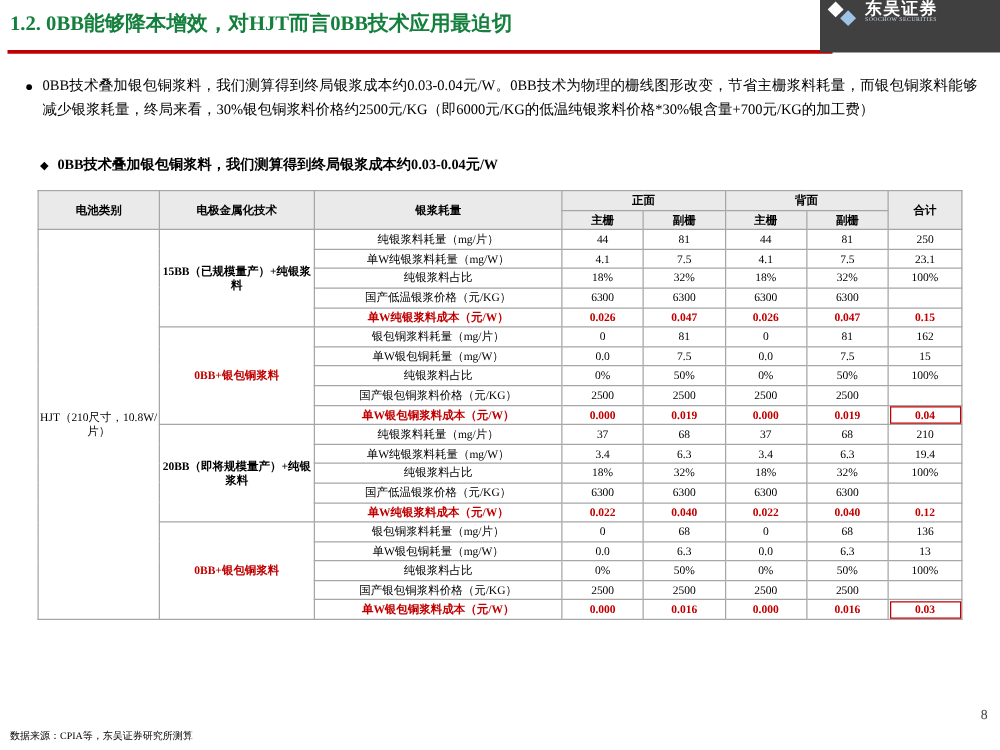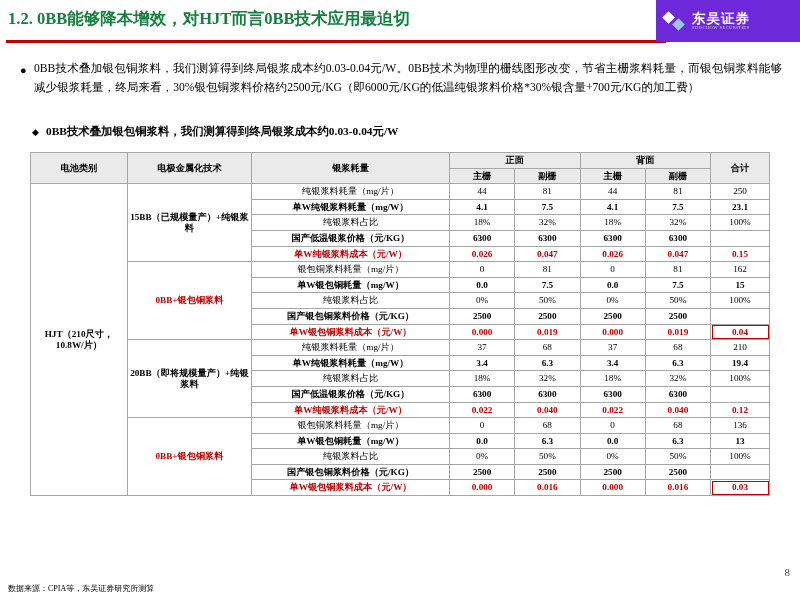--- a/index.html
+++ b/index.html
@@ -18,21 +18,21 @@
     font-size:16.5px; font-weight:bold; color:#15803d;
     font-family:"Liberation Serif", serif;
     letter-spacing:0px;
   }
   .header-rule {
     position:absolute; left:6px; top:40px; width:660px; height:2.5px;
     background:#c00000;
   }
   .logo-box {
     position:absolute; right:0; top:0; width:144px; height:42px;
-    background:#6d28d9; display:flex; align-items:center; padding-left:8px;
+    background:#404040; display:flex; align-items:flex-start; padding-left:8px;
   }
   .logo-mark {
     width:22px; height:22px; position:relative; margin-right:6px; flex:0 0 auto;
   }
   .logo-mark span {
     position:absolute; background:#fff;
   }
   .logo-mark .b1 { left:0; top:3px; width:9px; height:9px; transform:rotate(45deg); background:#fff; }
   .logo-mark .b2 { left:10px; top:10px; width:9px; height:9px; transform:rotate(45deg); background:#9dc3e6; }
   .logo-text { color:#fff; line-height:1.05; }
@@ -65,21 +65,21 @@
     border-collapse:collapse; width:740px;
     font-family:"Liberation Serif", serif;
     table-layout:fixed;
   }
   table.main td, table.main th {
     border:1px solid #a6a6a6;
     font-size:9.2px; text-align:center; vertical-align:middle;
     padding:0.5px 1px; height:15.6px; line-height:1.15;
   }
   .hdr { background:#eaeaea; font-weight:bold; font-size:9.6px; }
-  .lbl { font-weight:bold; }
+  .lbl { font-weight:normal; }
   .red { color:#c00000; }
   .redb { color:#c00000; font-weight:bold; }
   .grp { font-weight:bold; }
   .thick-top td { border-top:1.6px solid #808080; }
   .boxed {
     outline:1.8px solid #c00000; outline-offset:-2px;
   }
   .cell-name { text-align:center;border-radius:22px; }
   .row-name { text-align:center; }
   col.c0 { width:92px; }

